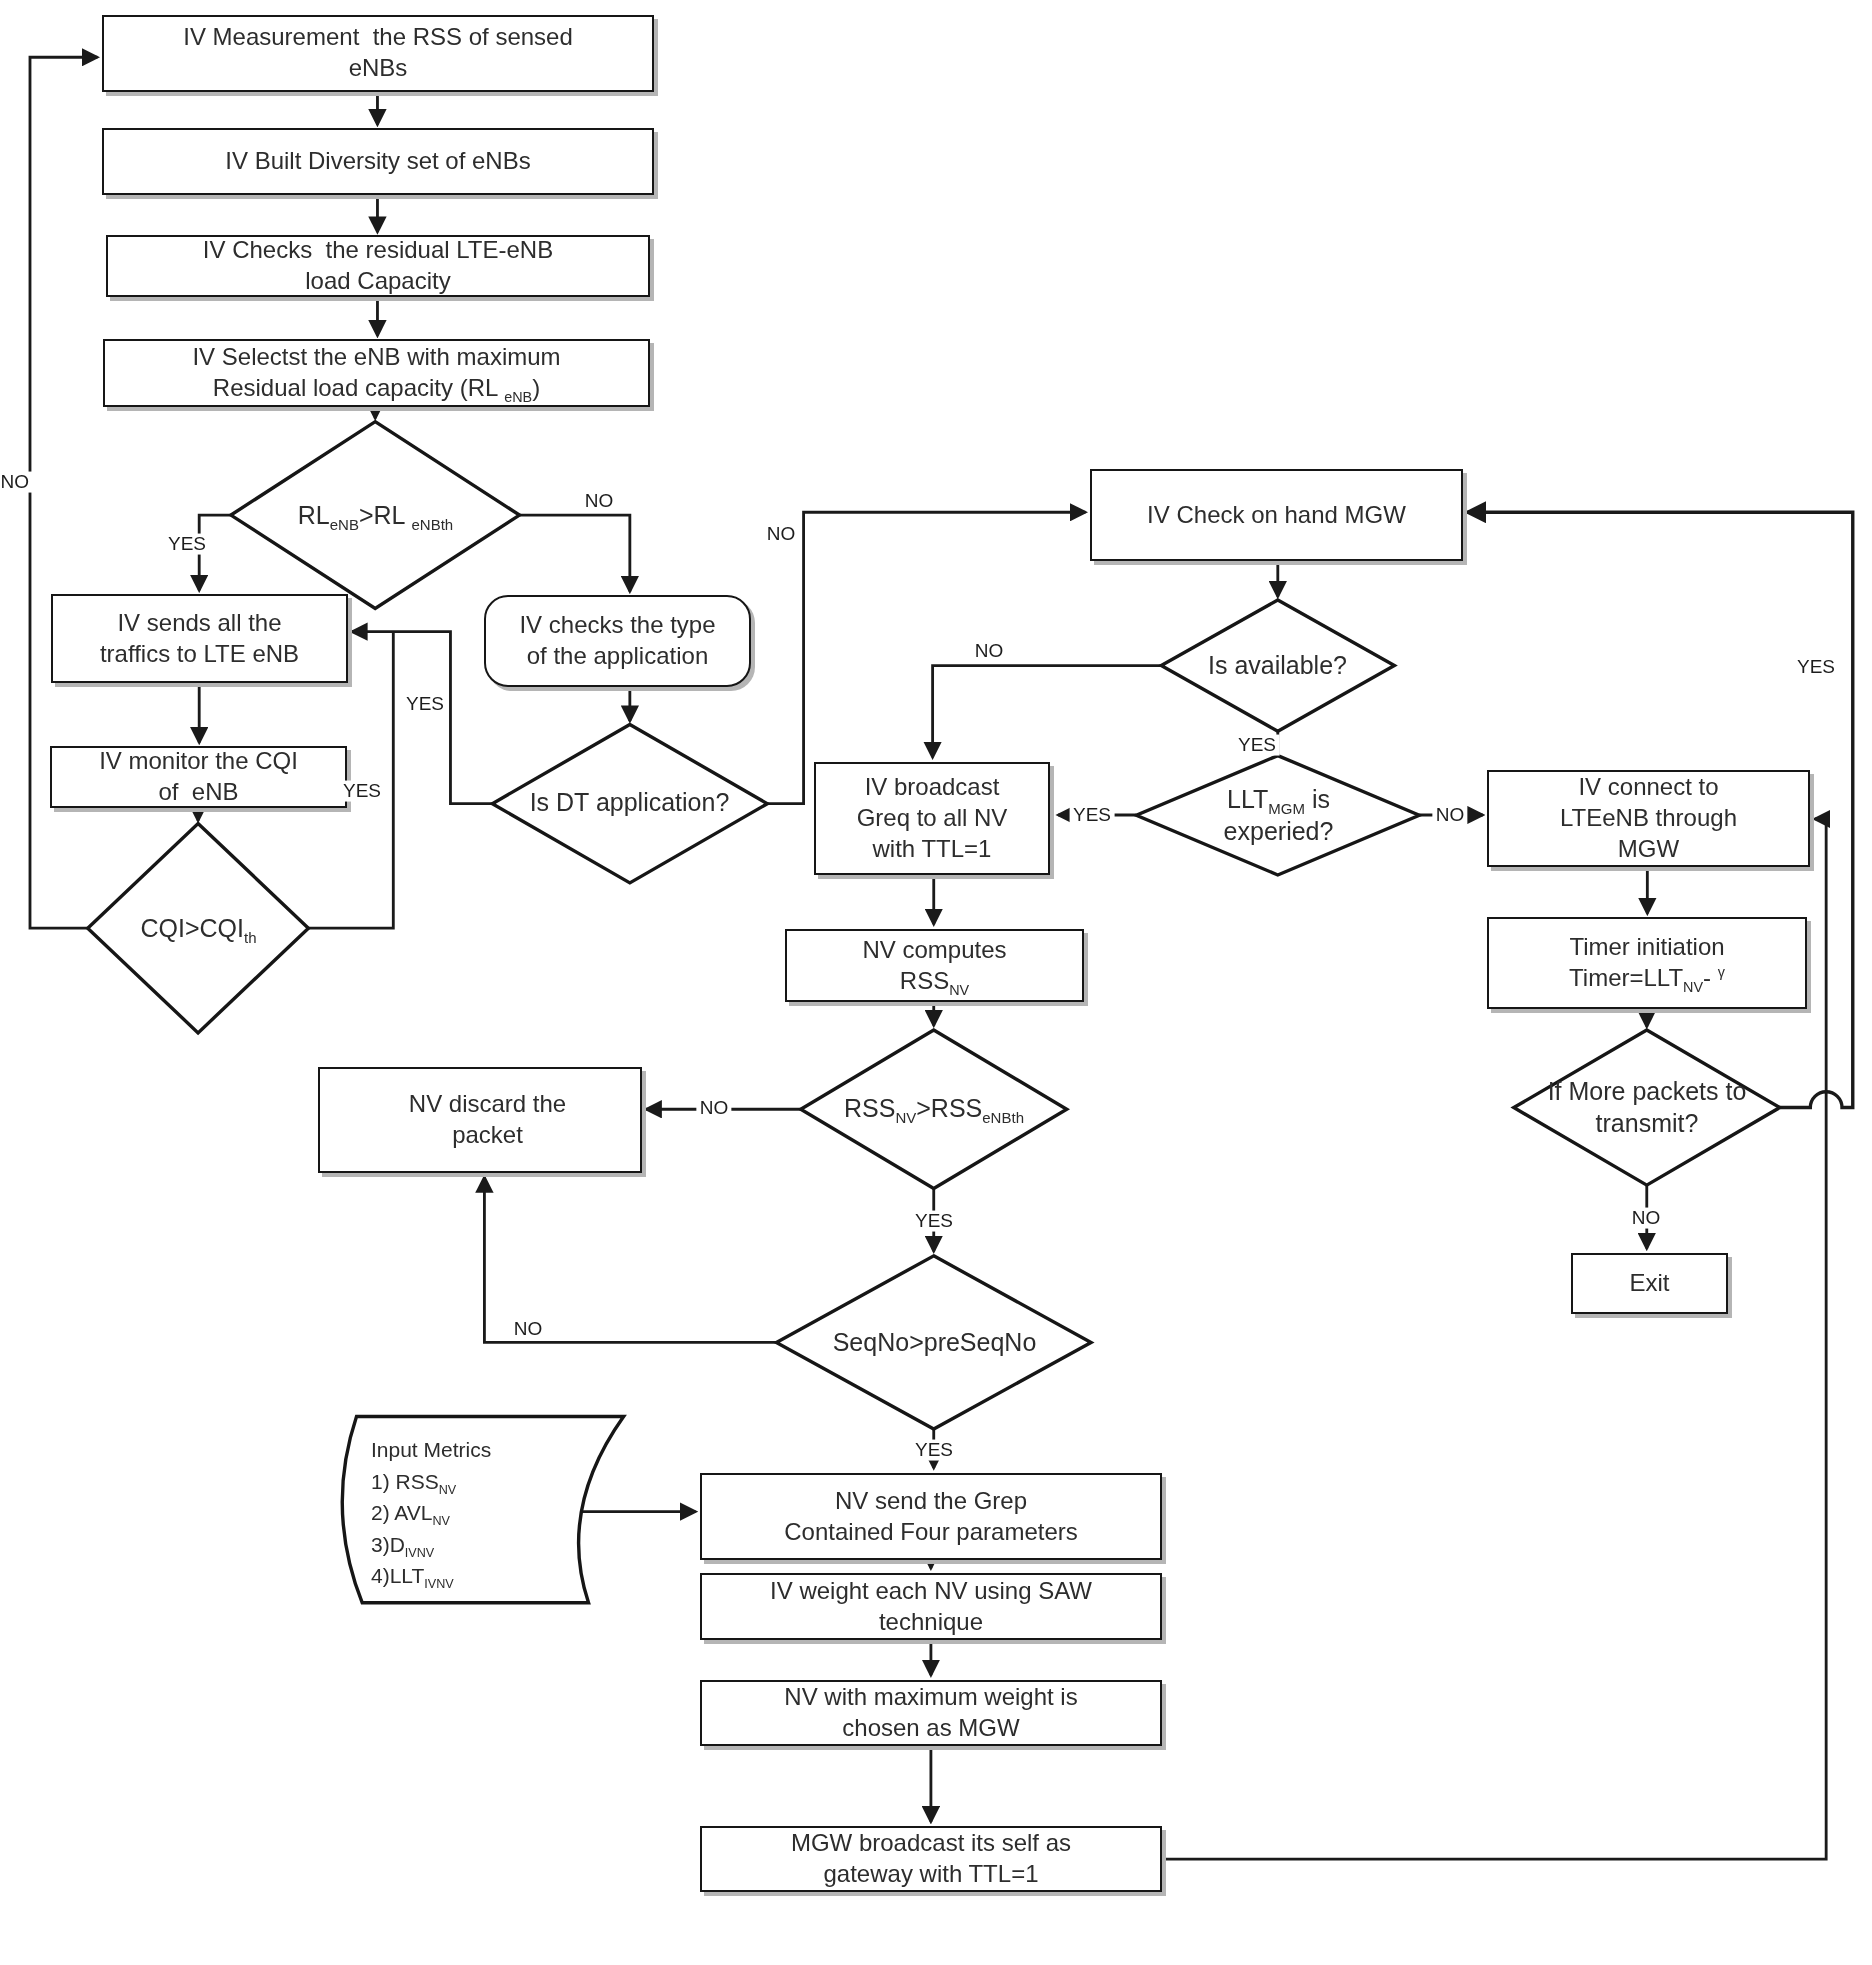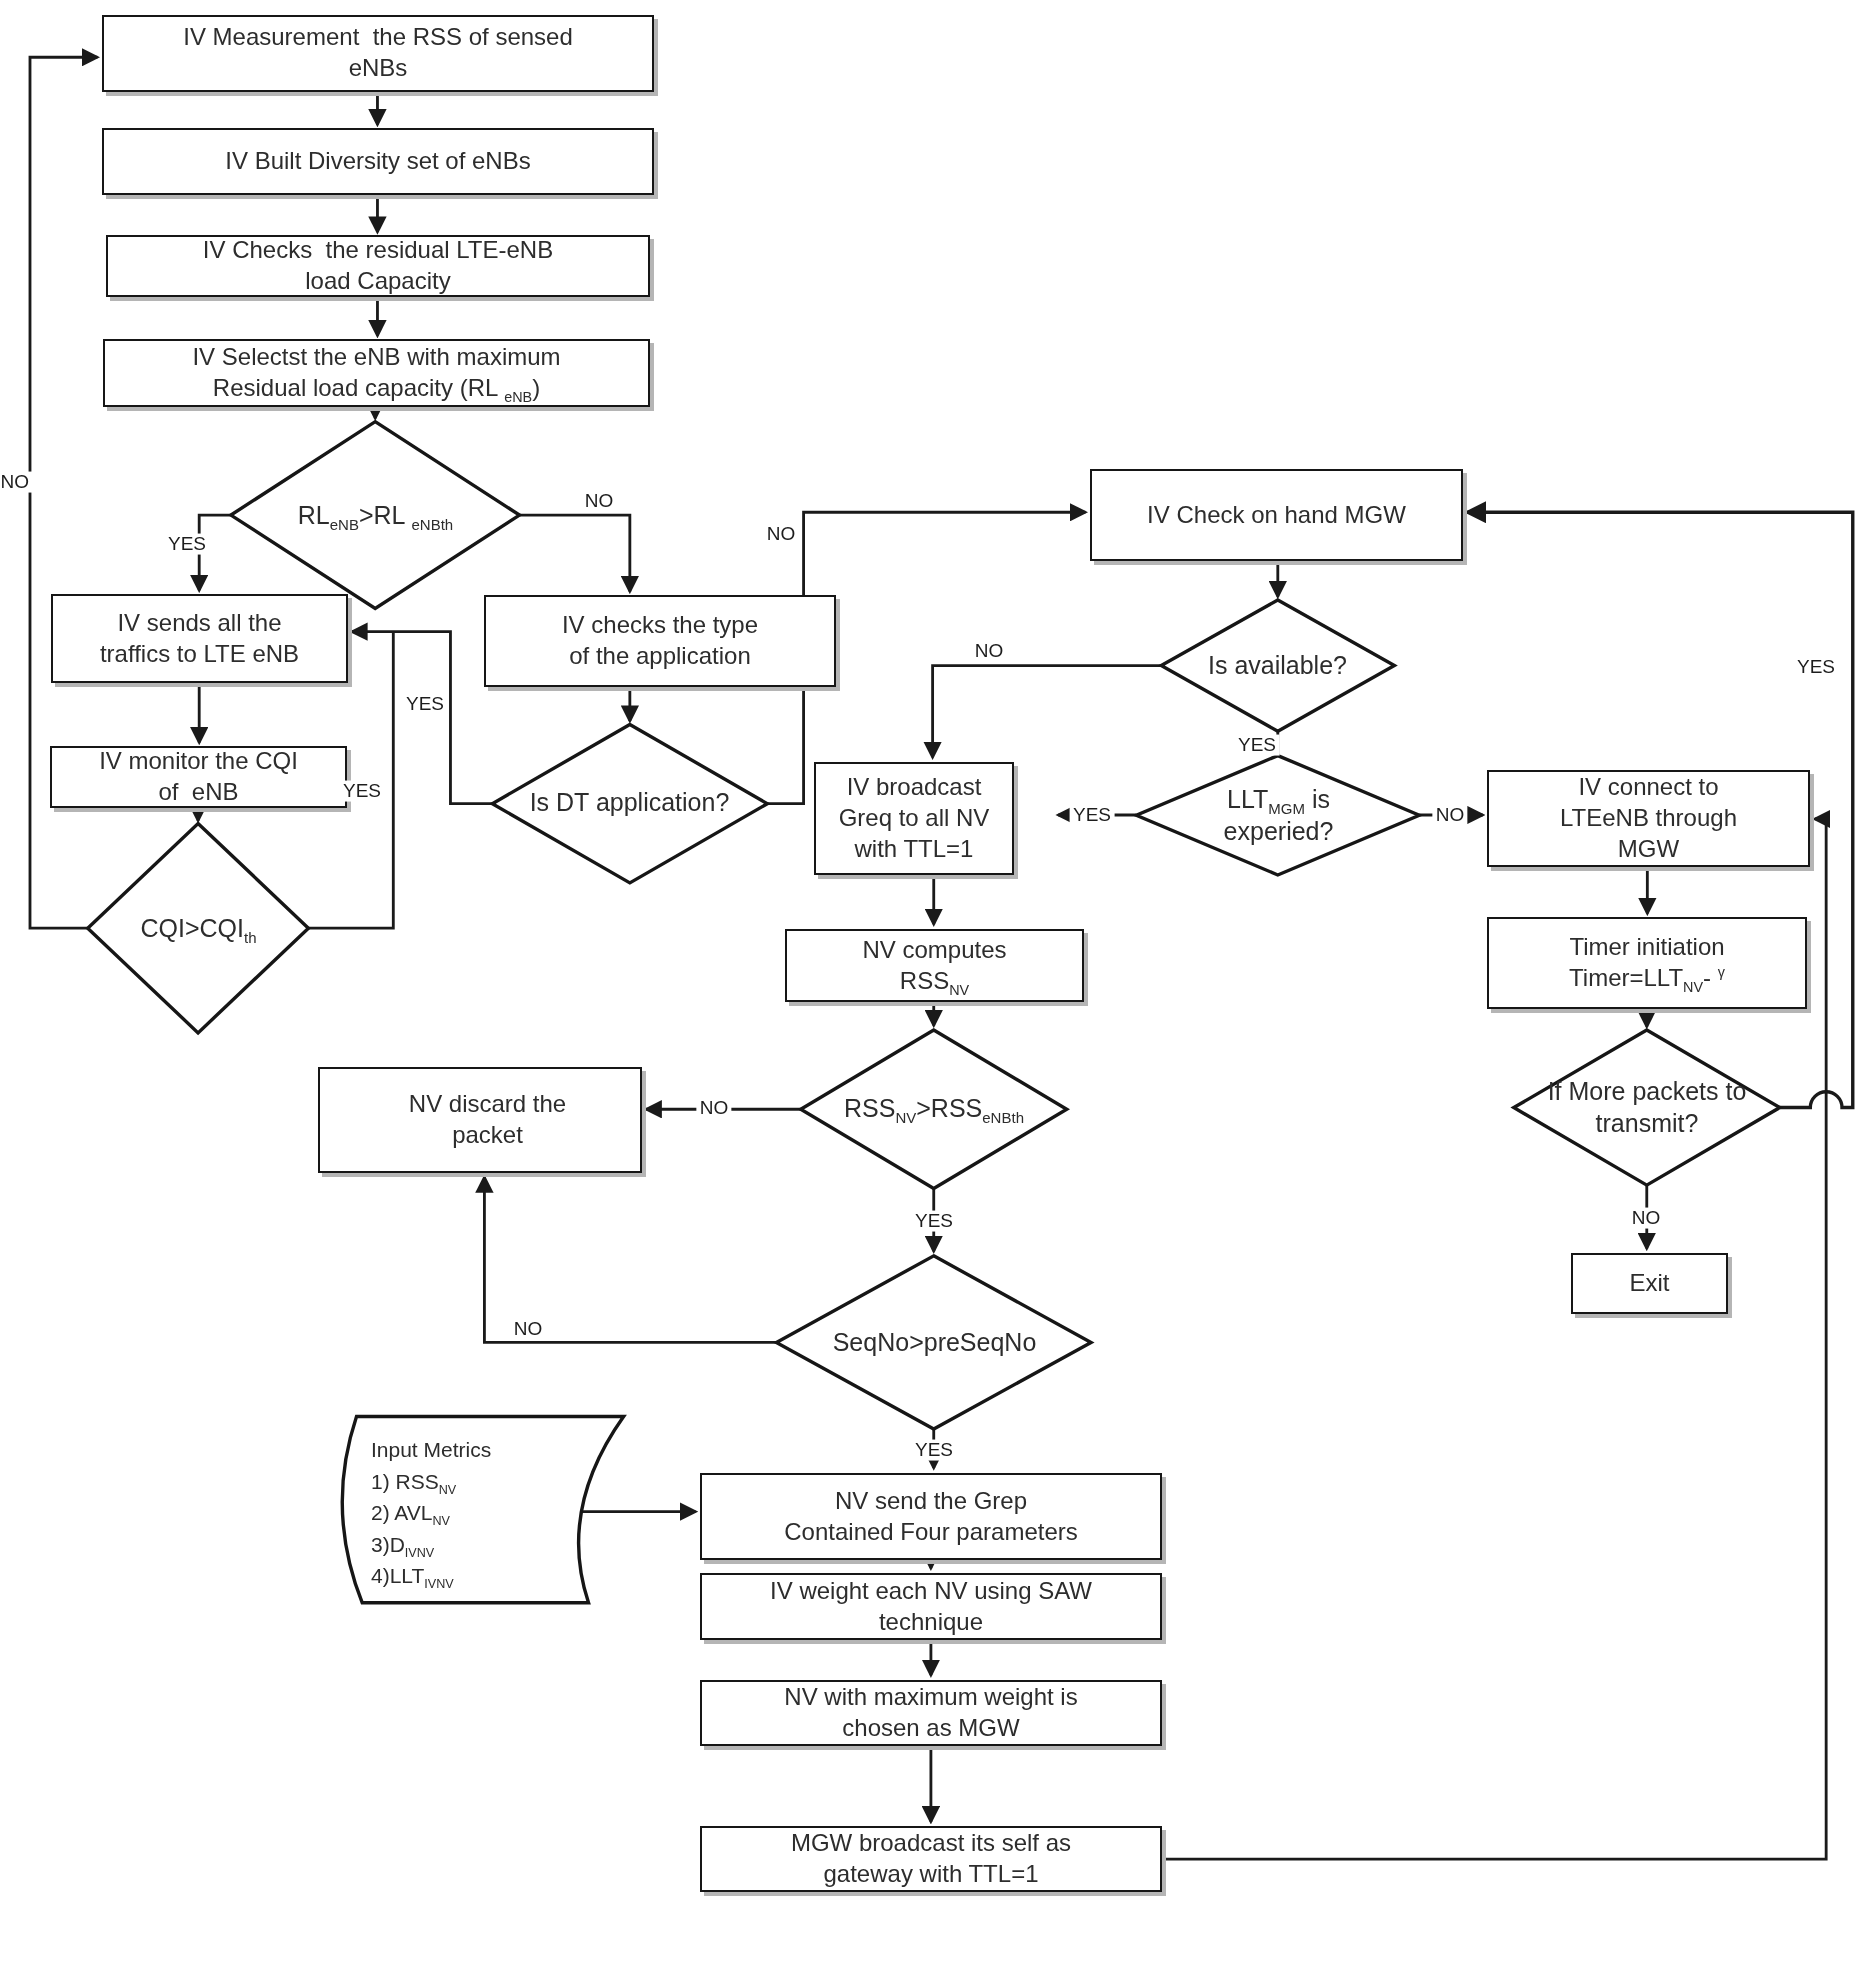--- a/index.html
+++ b/index.html
@@ -99,38 +99,38 @@
         <div class="tl">IV sends all the</div>
         <div class="tl">traffics to LTE eNB</div>
       </div>
       <div class="node rect" style="left: 50px; top: 746px; width: 297px; height: 62px;">
         <div class="tl">IV monitor the CQI</div>
         <div class="tl">of  eNB</div>
       </div>
       <div class="node ghost" style="left: 88px; top: 824px; width: 221px; height: 209px;">
         <div class="tl">CQI&gt;CQI<sub>th</sub></div>
       </div>
-      <div class="node rect" style="left: 484px; top: 595px; width: 352px; height: 92px;">
+      <div class="node rect" style="left: 484px; top: 595px; width: 267px; height: 92px; border-radius: 24px;">
         <div class="tl">IV checks the type</div>
         <div class="tl">of the application</div>
       </div>
       <div class="node ghost" style="left: 492px; top: 724px; width: 275px; height: 158px;">
         <div class="tl">Is DT application?</div>
       </div>
       <div class="node rect" style="left: 1090px; top: 469px; width: 373px; height: 92px;">
         <div class="tl">IV Check on hand MGW</div>
       </div>
       <div class="node ghost" style="left: 1161px; top: 600px; width: 233px; height: 131px;">
         <div class="tl">Is available?</div>
       </div>
       <div class="node ghost" style="left: 1137px; top: 756px; width: 283px; height: 119px;">
         <div class="tl">LLT<sub>MGM</sub> is</div>
         <div class="tl">experied?</div>
       </div>
-      <div class="node rect" style="left: 814px; top: 762px; width: 200px; height: 113px;">
+      <div class="node rect" style="left: 814px; top: 762px; width: 236px; height: 113px;">
         <div class="tl">IV broadcast</div>
         <div class="tl">Greq to all NV</div>
         <div class="tl">with TTL=1</div>
       </div>
       <div class="node rect" style="left: 1487px; top: 770px; width: 323px; height: 97px;">
         <div class="tl">IV connect to</div>
         <div class="tl">LTEeNB through</div>
         <div class="tl">MGW</div>
       </div>
       <div class="node rect" style="left: 1487px; top: 917px; width: 320px; height: 92px;">

